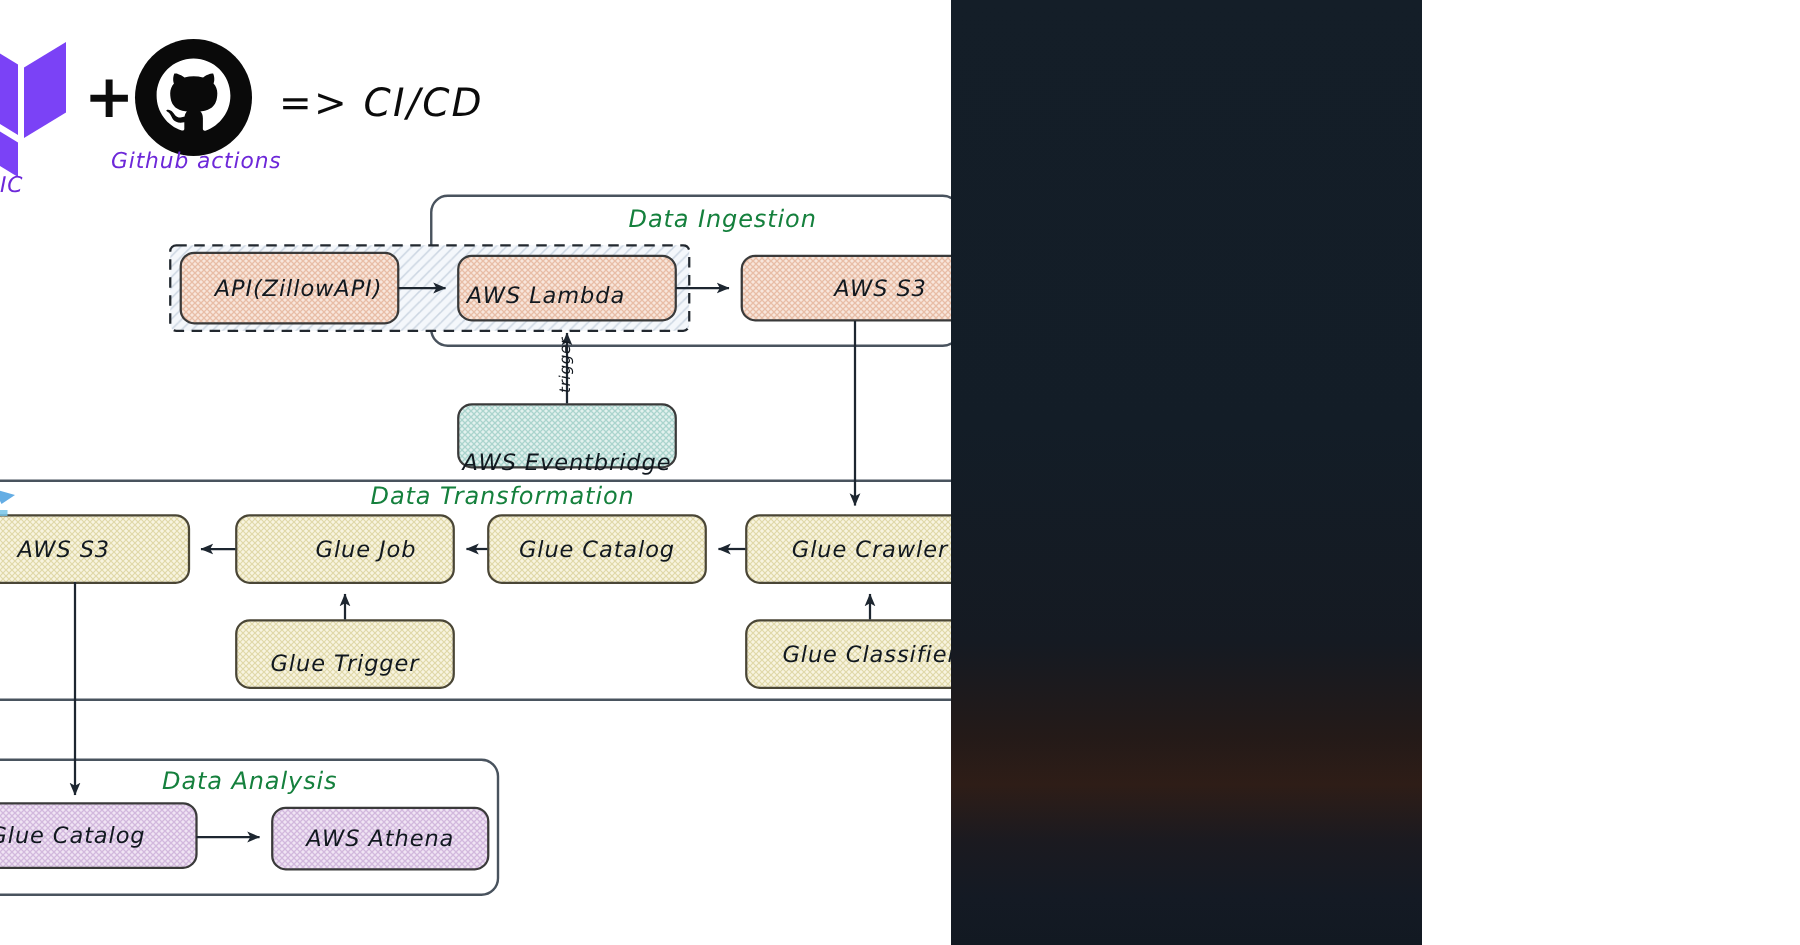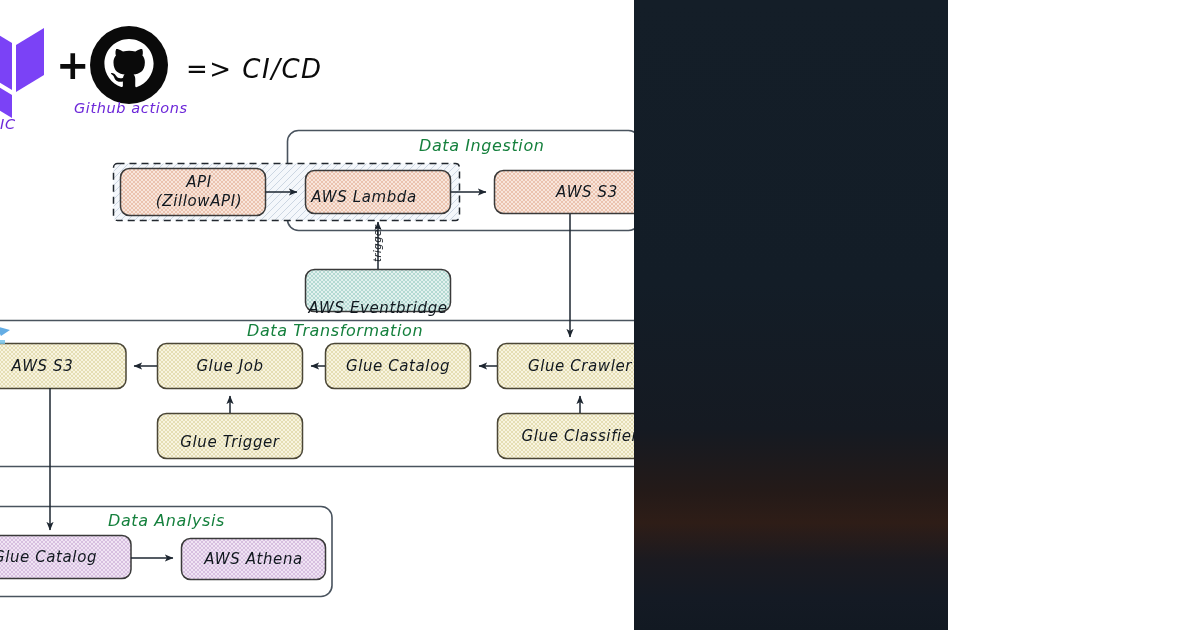--- a/index.html
+++ b/index.html
@@ -180,34 +180,34 @@
     <div class="plus-sign" style="left:56px;top:45px;">+</div>
 
     <div class="small-cap hand" style="left:74px;top:100px;">Github actions</div>
 
     <div class="cicd hand" style="left:186px;top:54px;">=&gt; CI/CD</div>
 
     <div class="group-title hand" style="left:419px;top:136px;">Data Ingestion</div>
     <div class="group-title hand" style="left:247px;top:321px;">Data Transformation</div>
     <div class="group-title hand" style="left:108px;top:511px;">Data Analysis</div>
 
-    <div class="node-label hand" style="left:120px;top:168px;width:158px;height:48px;flex-direction:column;">
+    <div class="node-label hand" style="left:120px;top:168px;width:158px;height:48px;flex-direction:row;">
       <span>API</span>
       <span>(ZillowAPI)</span>
     </div>
 
     <div class="node-label hand" style="left:305px;top:175px;width:118px;height:44px;">AWS Lambda</div>
 
     <div class="node-label hand" style="left:494px;top:170px;width:186px;height:44px;">AWS S3</div>
 
     <div class="node-label hand" style="left:305px;top:269px;width:146px;height:43px;margin-top:18px;">AWS Eventbridge</div>
 
     <div class="node-label hand" style="left:-42px;top:343px;width:169px;height:46px;">AWS S3</div>
 
-    <div class="node-label hand" style="left:157px;top:343px;width:146px;height:46px;">Glue Job</div>
+    <div class="node-label hand" style="left:157px;top:343px;width:174px;height:46px;">Glue Job</div>
 
     <div class="node-label hand" style="left:325px;top:343px;width:146px;height:46px;">Glue Catalog</div>
 
     <div class="node-label hand" style="left:497px;top:343px;width:166px;height:46px;">Glue Crawler</div>
 
     <div class="node-label hand" style="left:157px;top:413px;width:146px;height:58px;">Glue Trigger</div>
 
     <div class="node-label hand" style="left:497px;top:413px;width:166px;height:46px;">Glue Classifier</div>
 
     <div class="node-label hand" style="left:-42px;top:535px;width:174px;height:44px;">Glue Catalog</div>

